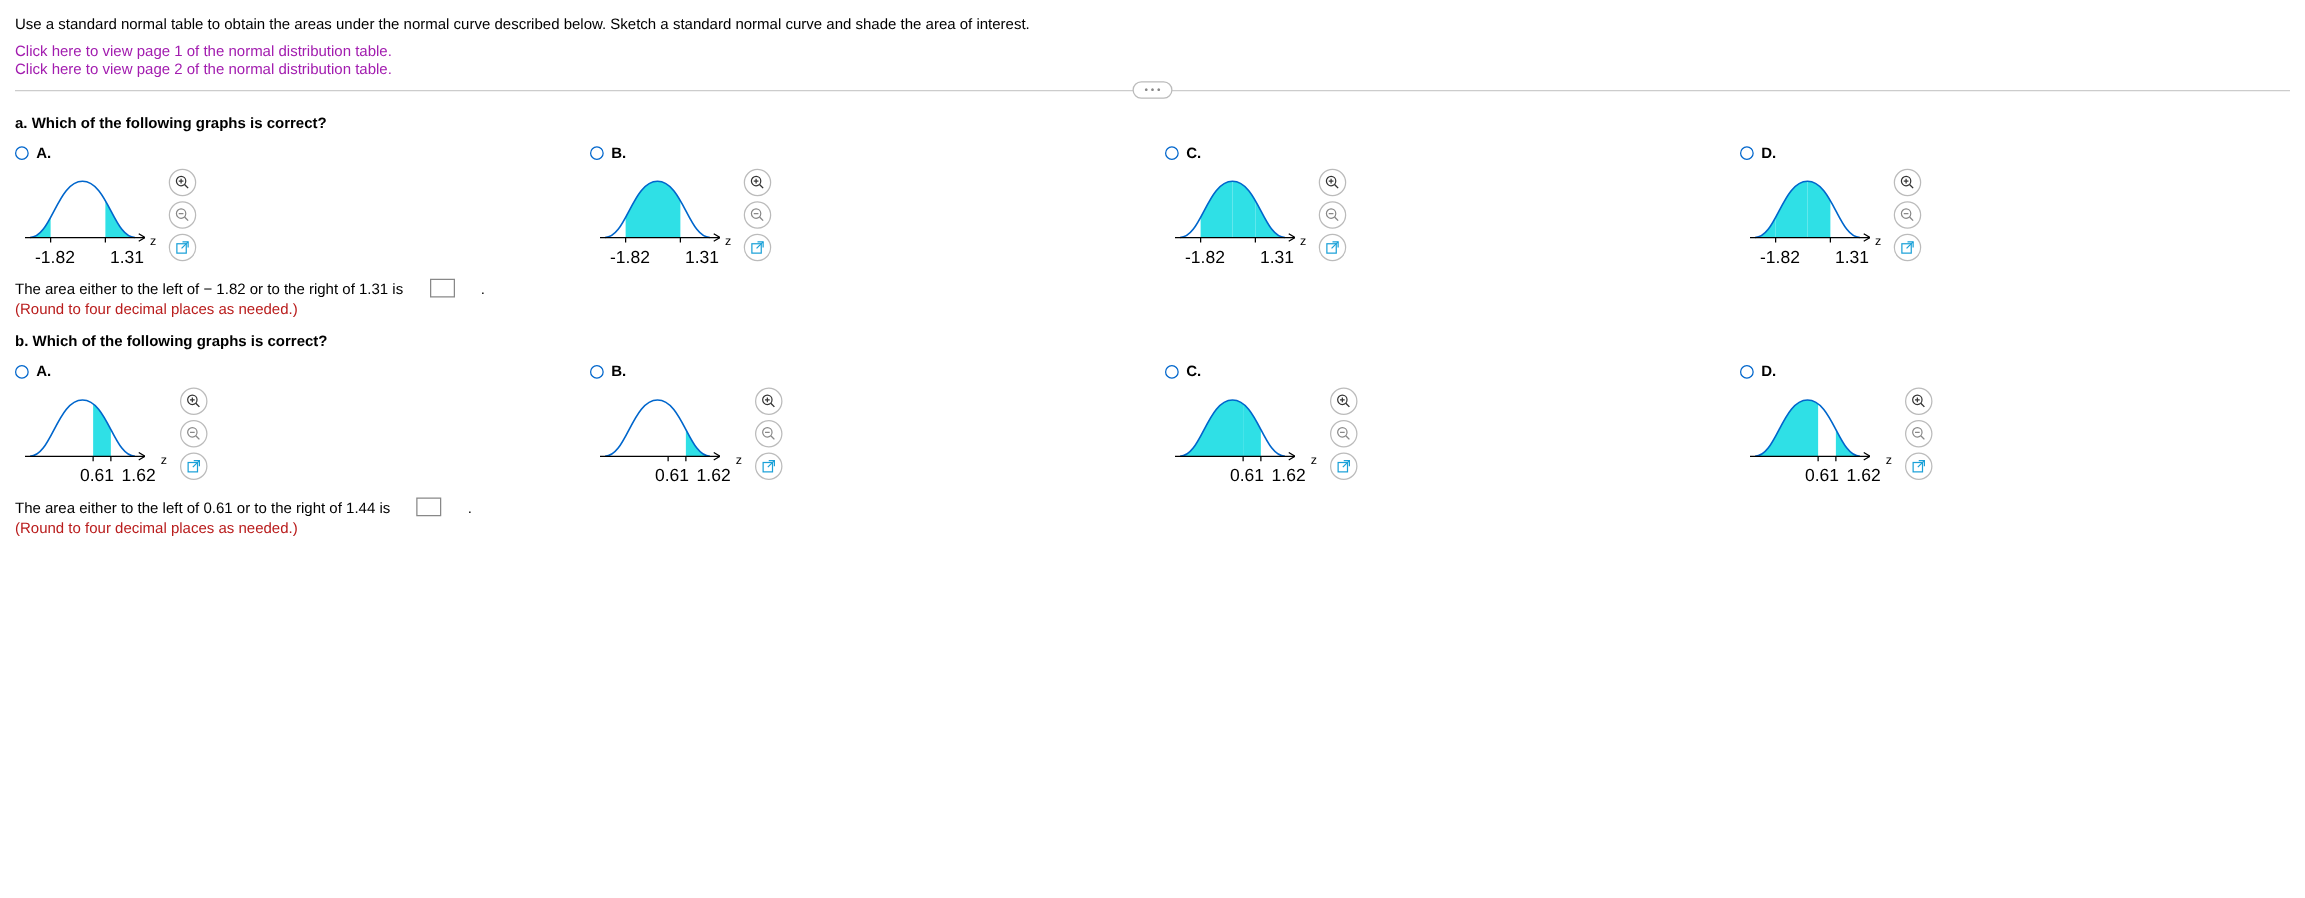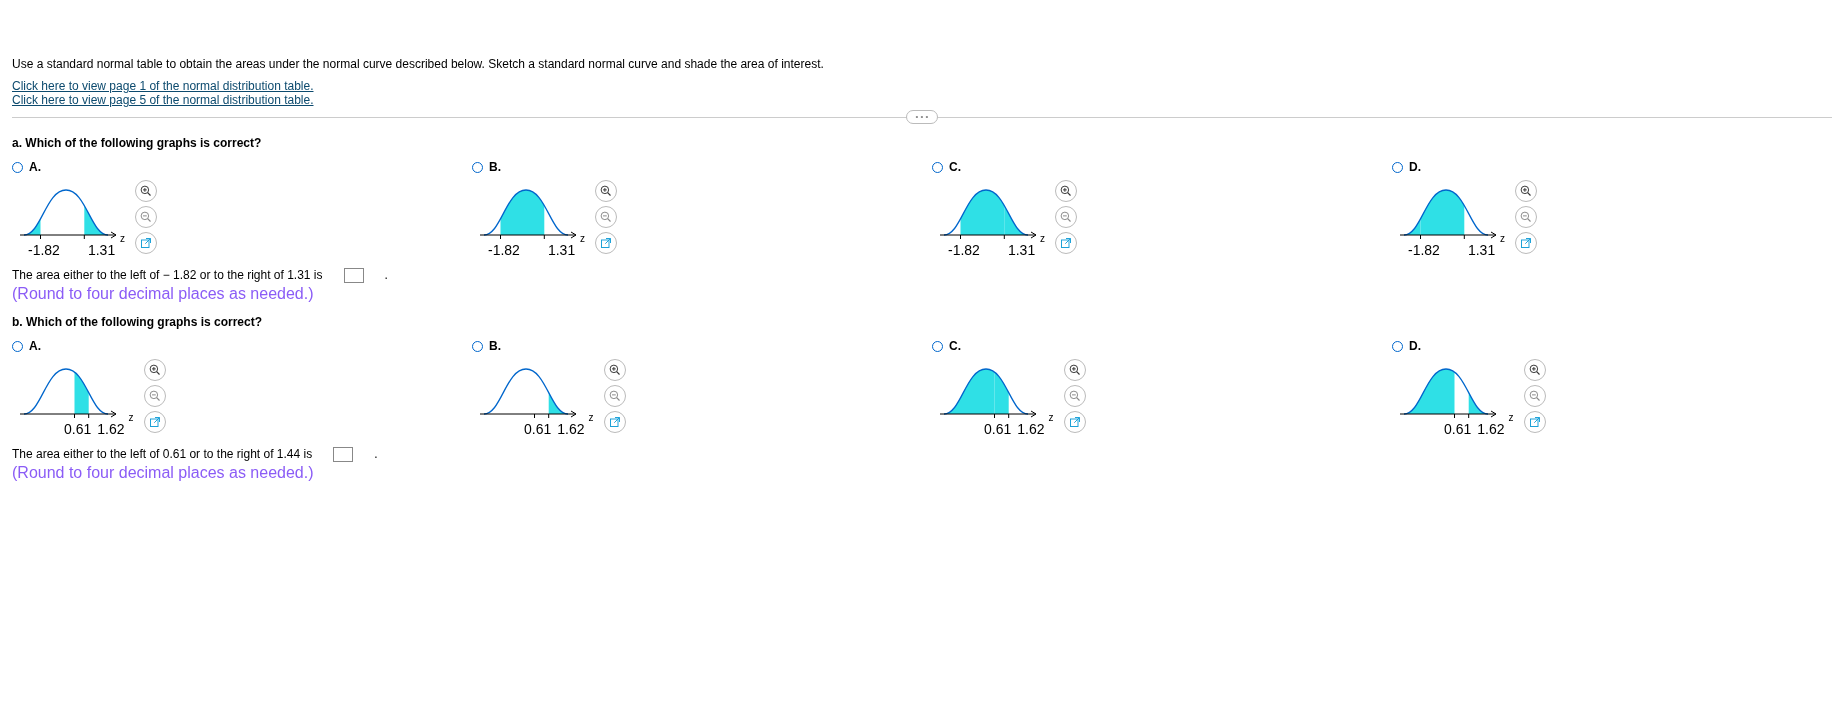--- a/index.html
+++ b/index.html
@@ -4,24 +4,24 @@
 <style>
   * { box-sizing: border-box; }
   body {
     font-family: Arial, Helvetica, sans-serif;
     font-size: 12px;
     color: #000;
     margin: 0;
     padding: 12px;
     background: #fff;
   }
-  .intro { margin-bottom: 8px; margin-top: 45px; }
+  .intro { margin-bottom: 8px; }
   .subparts { margin-bottom: 8px; }
   .links { margin-bottom: 8px; }
-  .link { color: #0c4a6e; text-decoration: underline; cursor: pointer; display: block; }
+  .link { color: #a21caf; cursor: pointer; display: block; }
   hr.sep {
     border: none;
     border-top: 1px solid #ccc;
     margin: 10px 0 18px 0;
     position: relative;
   }
   .pill {
     position: absolute;
     left: 50%;
     top: -7px;
@@ -67,28 +67,28 @@
     border: 1px solid #bbb;
     border-radius: 50%;
     display: flex;
     align-items: center;
     justify-content: center;
     cursor: pointer;
     background: #fff;
   }
   .tool-btn svg { width: 12px; height: 12px; }
   .ticklabels { display: flex; font-size: 14px; margin-top:2px;}
-  .answer-line { margin: 6px 0 2px 0; display: flex; align-items: flex-start; gap: 21px; flex-wrap: wrap; }
+  .answer-line { margin: 6px 0 2px 0; display: flex; align-items: center; gap: 21px; flex-wrap: wrap; }
   .answer-box {
     width: 20px;
     height: 15px;
     border: 1px solid #888;
     display: inline-block;
   }
-  .round-hint { color: #8b5cf6; font-size: 16px; margin-bottom: 12px; }
+  .round-hint { color: #b91c1c; font-size: 12px; margin-bottom: 12px; }
 </style>
 </head>
 <body>
 
 <svg width="0" height="0" style="position:absolute">
   <defs>
     <symbol id="zoom-in-icon" viewBox="0 0 16 16">
       <circle cx="6.5" cy="6.5" r="5" fill="none" stroke="#333" stroke-width="1.3"></circle>
       <line x1="10.2" y1="10.2" x2="14" y2="14" stroke="#333" stroke-width="1.5"></line>
       <line x1="4" y1="6.5" x2="9" y2="6.5" stroke="#333" stroke-width="1.3"></line>
@@ -145,21 +145,21 @@
   </defs>
 </svg>
 
 <div class="intro">Use a standard normal table to obtain the areas under the normal curve described below. Sketch a standard normal curve and shade the area of interest.</div>
 
 <div class="subparts">
 </div>
 
 <div class="links">
   <a class="link">Click here to view page 1 of the normal distribution table.</a>
-  <a class="link">Click here to view page 5 of the normal distribution table.</a>
+  <a class="link">Click here to view page 2 of the normal distribution table.</a>
 </div>
 
 <div style="position:relative">
   <hr class="sep">
   <div class="pill">• • •</div>
 </div>
 
 <div class="qline">
   <b>a.</b><span> Which of the following graphs is correct?</span>
 </div>

